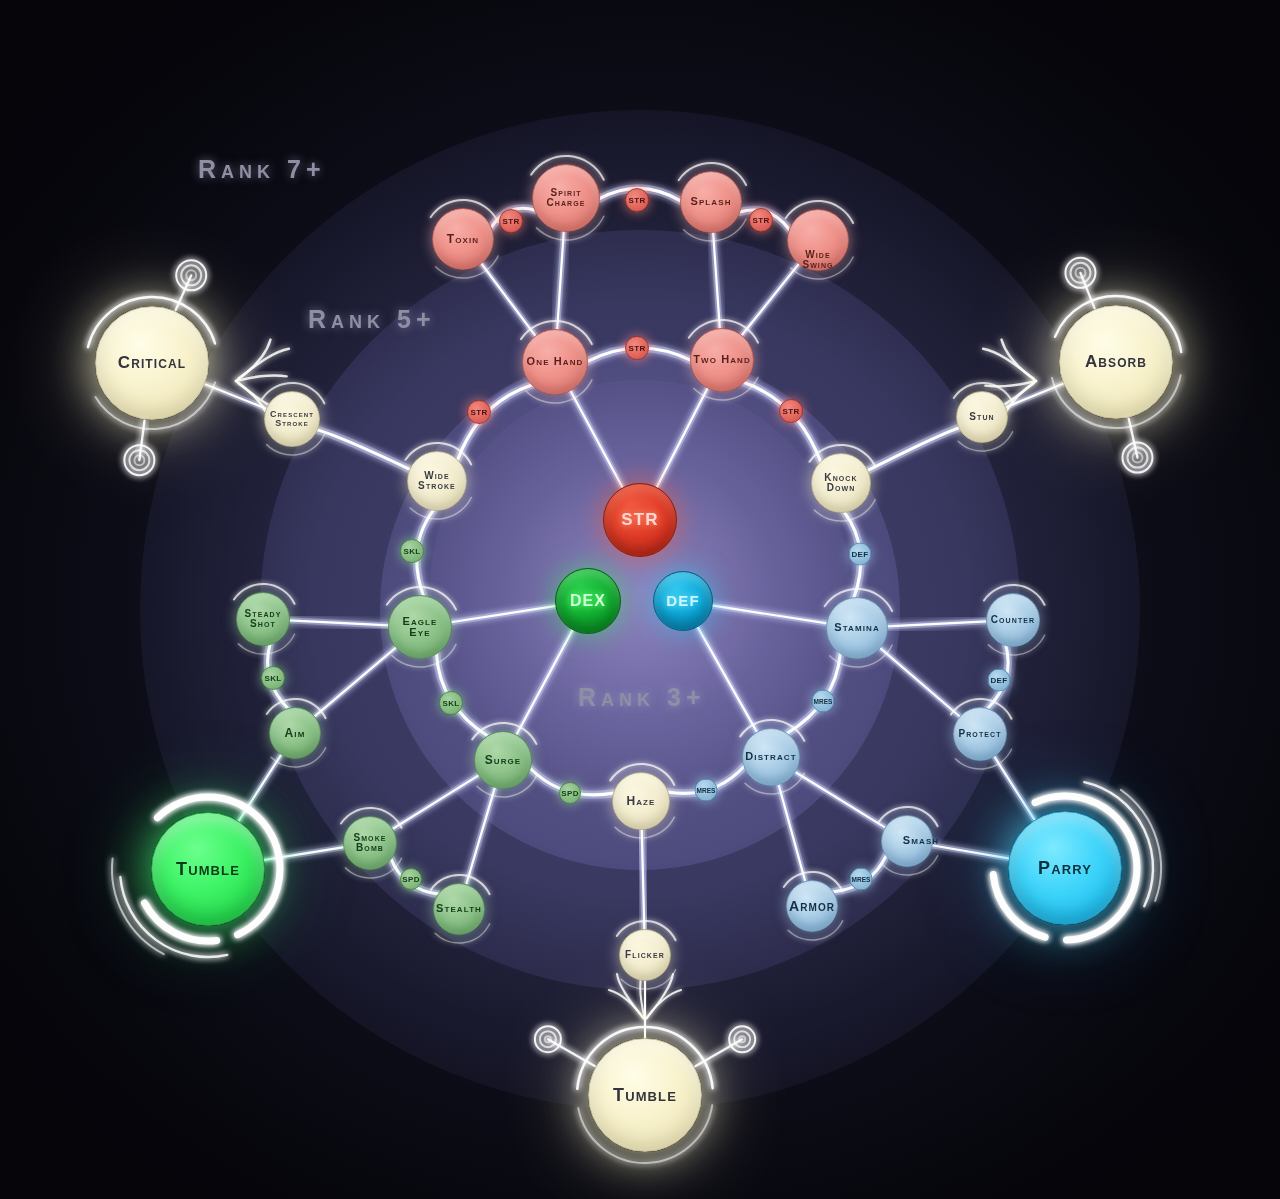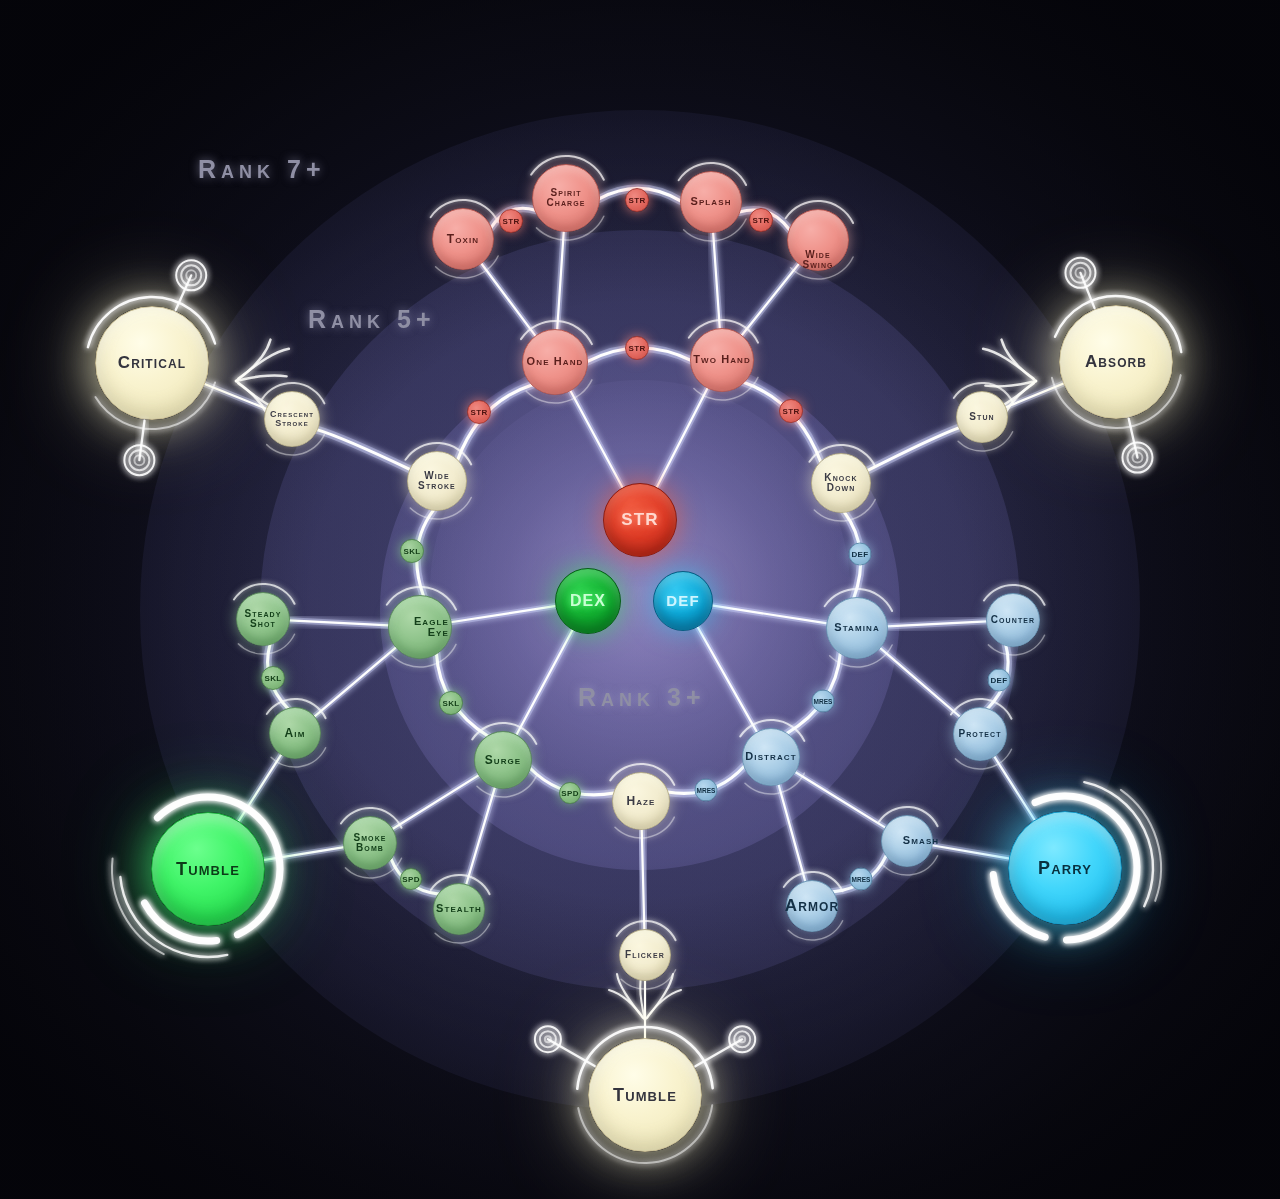--- a/index.html
+++ b/index.html
@@ -412,21 +412,21 @@
       </div>
       <div class="node n-cream" style="left: 982px; top: 417px; width: 52px; height: 52px; font-size: 10px;">
         <span class="lbl">Stun</span>
       </div>
       <div class="node n-ult-cream" style="left: 152px; top: 363px; width: 114px; height: 114px; font-size: 17px;">
         <span class="lbl">Critical</span>
       </div>
       <div class="node n-ult-cream" style="left: 1116px; top: 362px; width: 114px; height: 114px; font-size: 17px;">
         <span class="lbl">Absorb</span>
       </div>
-      <div class="node n-green" style="left: 420px; top: 627px; width: 64px; height: 64px; font-size: 11px; text-align: right;">
+      <div class="node n-green" style="left: 420px; top: 627px; width: 64px; height: 64px; font-size: 11px;">
         <span class="lbl">Eagle Eye</span>
       </div>
       <div class="node n-green" style="left: 263px; top: 619px; width: 54px; height: 54px; font-size: 10px;">
         <span class="lbl">Steady Shot</span>
       </div>
       <div class="node n-green" style="left: 295px; top: 733px; width: 52px; height: 52px; font-size: 12px;">
         <span class="lbl">Aim</span>
       </div>
       <div class="node n-green" style="left: 503px; top: 760px; width: 58px; height: 58px; font-size: 12px;">
         <span class="lbl">Surge</span>
@@ -457,21 +457,21 @@
       </div>
       <div class="node n-blue" style="left: 980px; top: 734px; width: 54px; height: 54px; font-size: 10px;">
         <span class="lbl">Protect</span>
       </div>
       <div class="node n-blue" style="left: 771px; top: 757px; width: 58px; height: 58px; font-size: 11px;">
         <span class="lbl">Distract</span>
       </div>
       <div class="node n-blue" style="left: 907px; top: 841px; width: 52px; height: 52px; font-size: 11px; padding-left: 28px;">
         <span class="lbl">Smash</span>
       </div>
-      <div class="node n-blue" style="left: 812px; top: 906px; width: 52px; height: 52px; font-size: 17px;">
+      <div class="node n-blue" style="left: 812px; top: 906px; width: 52px; height: 52px; font-size: 14px;">
         <span class="lbl">Armor</span>
       </div>
       <div class="node n-ult-blue" style="left: 1065px; top: 868px; width: 114px; height: 114px; font-size: 18px;">
         <span class="lbl">Parry</span>
       </div>
     </div>
   <div id="pip-layer">
       <div class="pip p-str" style="left: 511px; top: 221px;">
         <span>STR</span>
       </div>

